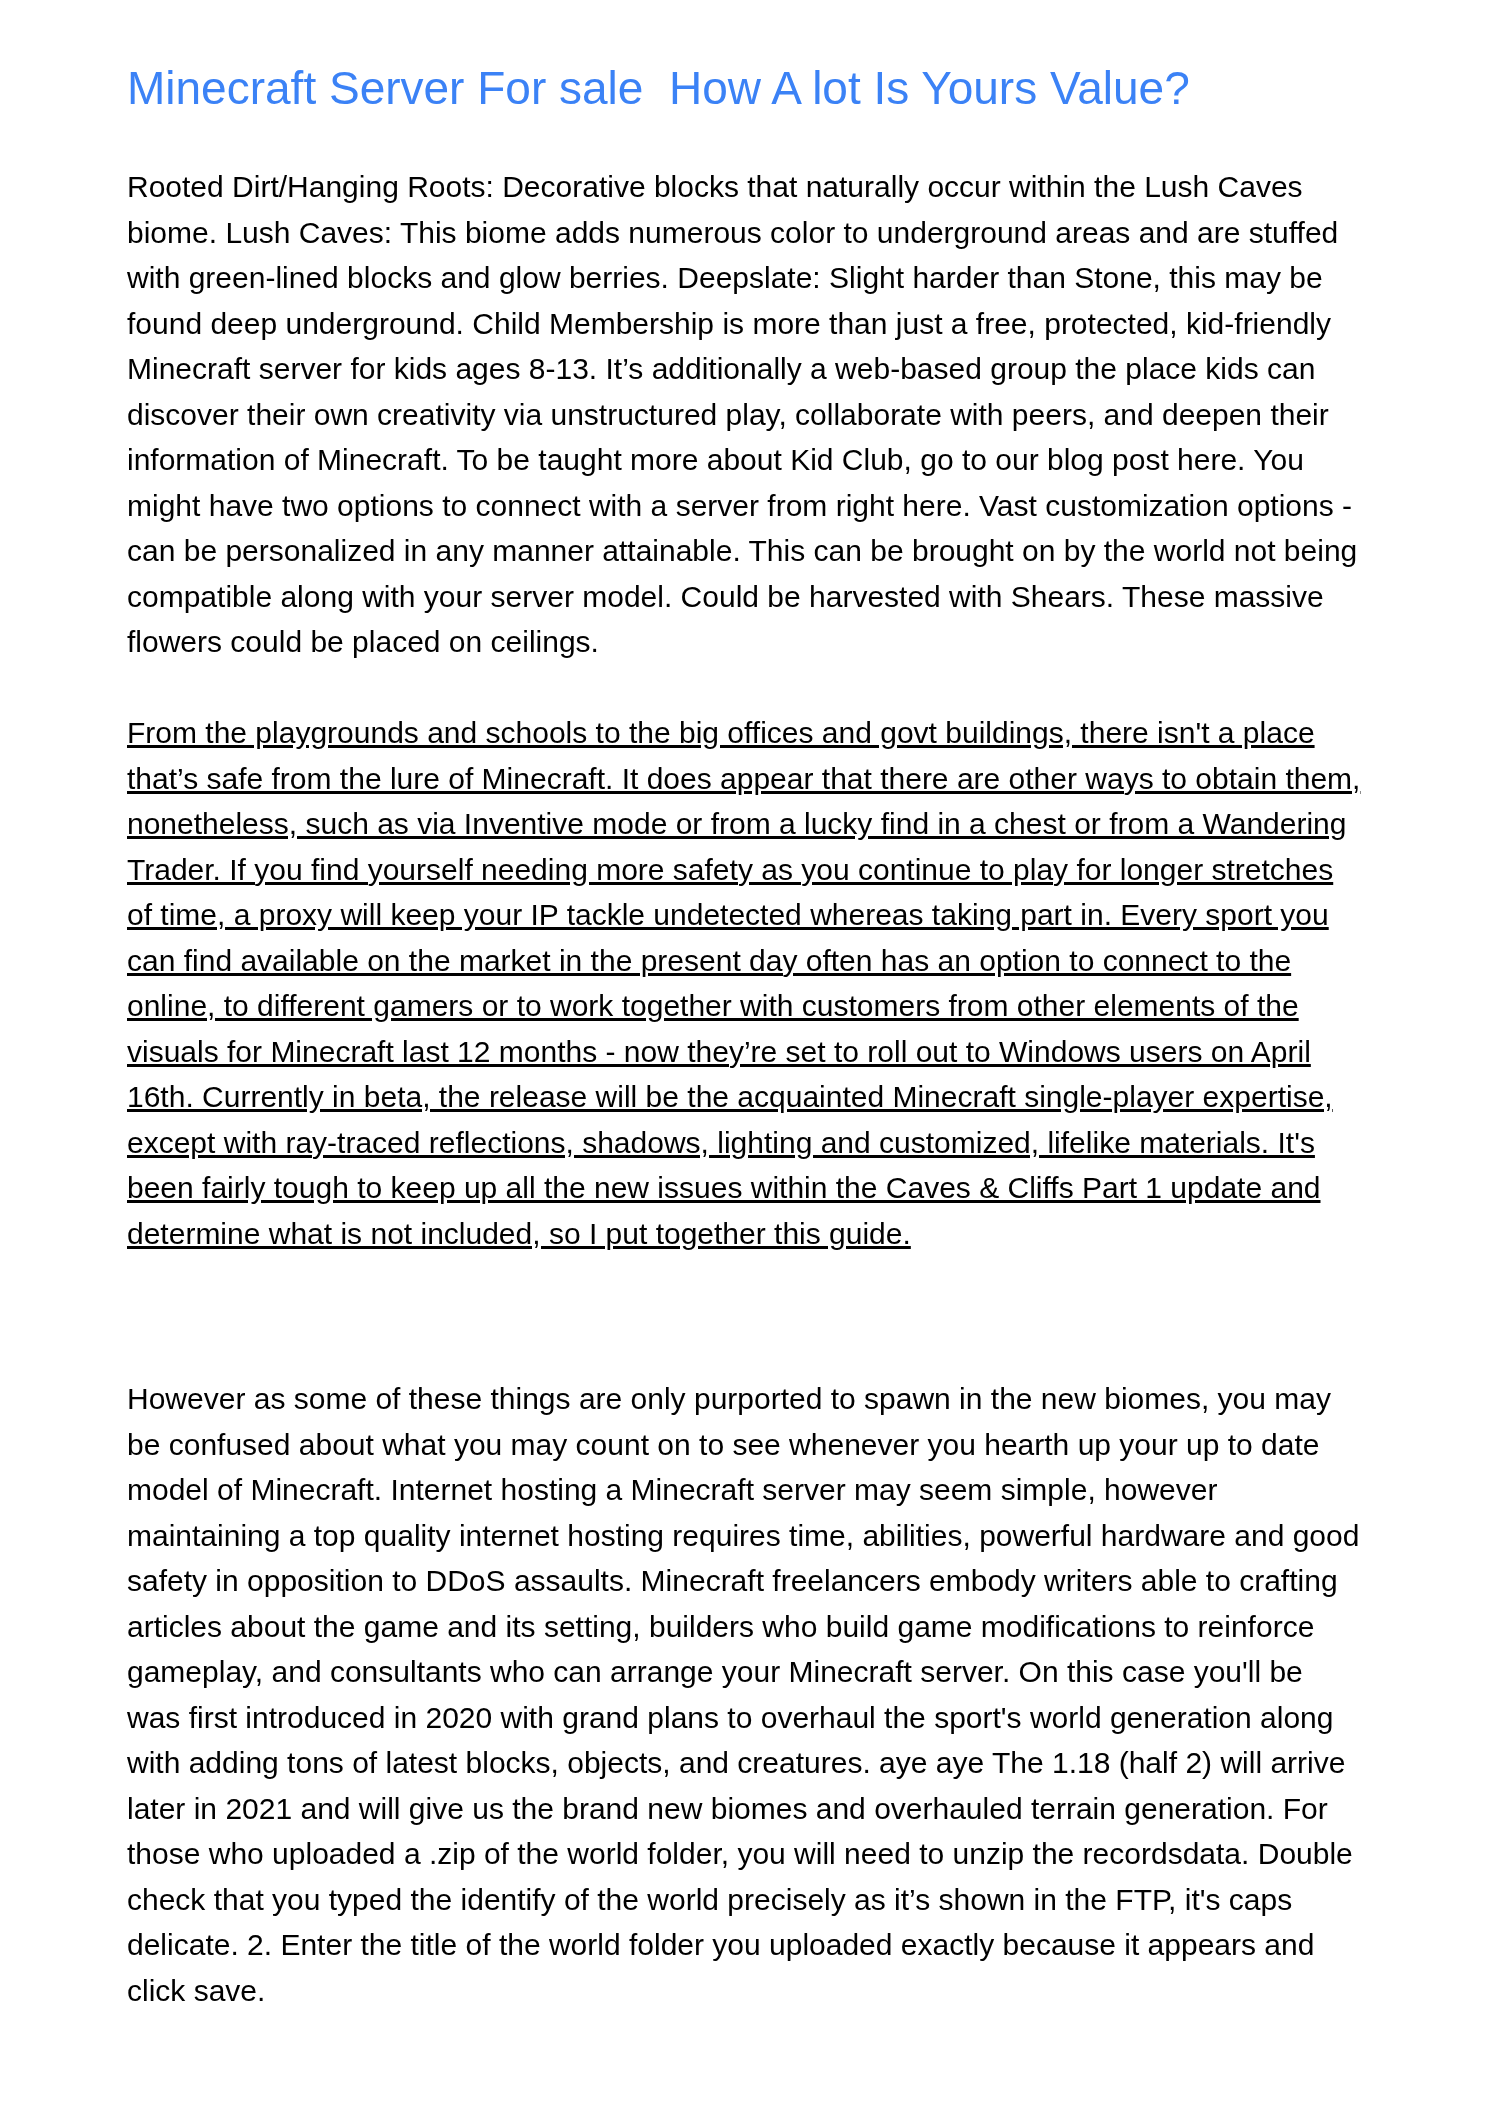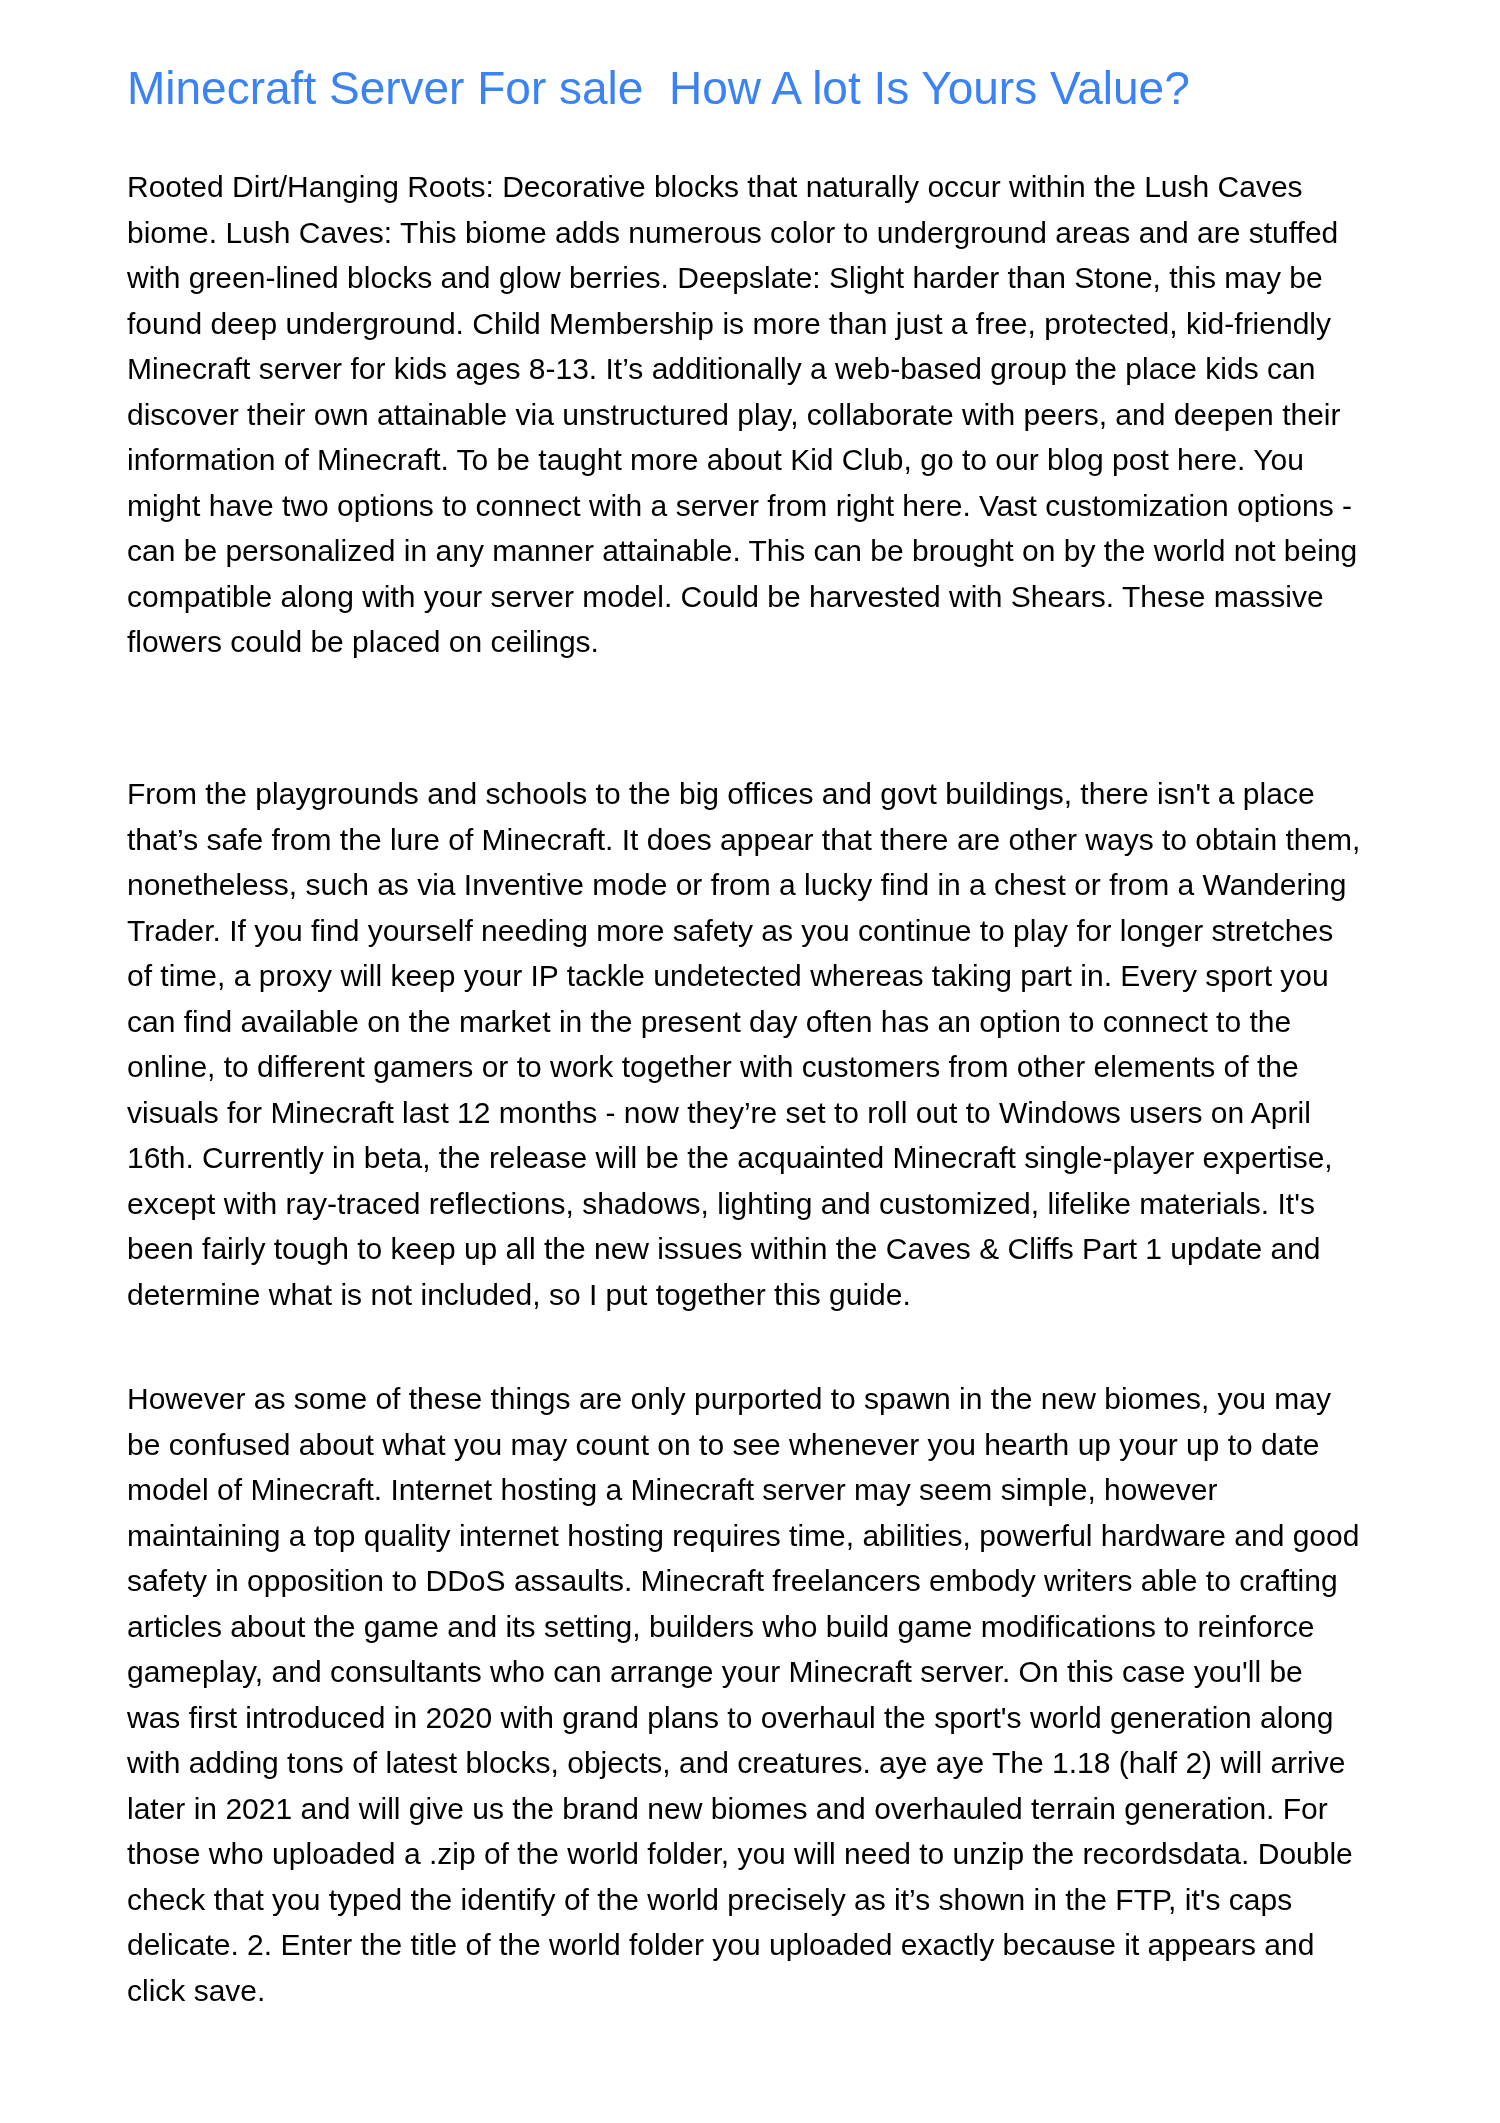--- a/index.html
+++ b/index.html
@@ -12,36 +12,36 @@
     white-space: pre; margin: 0; font-weight: normal;
   }
   .para {
     position: absolute; left: 127px; width: 1300px;
     font-family: "Liberation Sans", sans-serif;
     font-size: 30px; line-height: 45.5px; color: #000000;
     margin: 0;
   }
   .line { display: block; white-space: pre; height: 45.5px; }
   #p1 { top: 164px; }
-  #p2 { top: 771px; }
+  #p2 { top: 710px; text-decoration: underline; }
   #p3 { top: 1376px; }
 </style>
 </head>
 <body>
 
 <div class="page">
   <h1 class="title">Minecraft Server For sale  How A lot Is Yours Value?</h1>
 
   <div class="para" id="p1">
     <span class="line">Rooted Dirt/Hanging Roots: Decorative blocks that naturally occur within the Lush Caves</span>
     <span class="line">biome. Lush Caves: This biome adds numerous color to underground areas and are stuffed</span>
     <span class="line">with green-lined blocks and glow berries. Deepslate: Slight harder than Stone, this may be</span>
     <span class="line">found deep underground. Child Membership is more than just a free, protected, kid-friendly</span>
     <span class="line">Minecraft server for kids ages 8-13. It’s additionally a web-based group the place kids can</span>
-    <span class="line">discover their own attainable via unstructured play, collaborate with peers, and deepen their</span>
+    <span class="line">discover their own creativity via unstructured play, collaborate with peers, and deepen their</span>
     <span class="line">information of Minecraft. To be taught more about Kid Club, go to our blog post here. You</span>
     <span class="line">might have two options to connect with a server from right here. Vast customization options -</span>
     <span class="line">can be personalized in any manner attainable. This can be brought on by the world not being</span>
     <span class="line">compatible along with your server model. Could be harvested with Shears. These massive</span>
     <span class="line">flowers could be placed on ceilings.</span>
   </div>
 
   <div class="para" id="p2">
     <span class="line">From the playgrounds and schools to the big offices and govt buildings, there isn't a place</span>
     <span class="line">that’s safe from the lure of Minecraft. It does appear that there are other ways to obtain them,</span>

